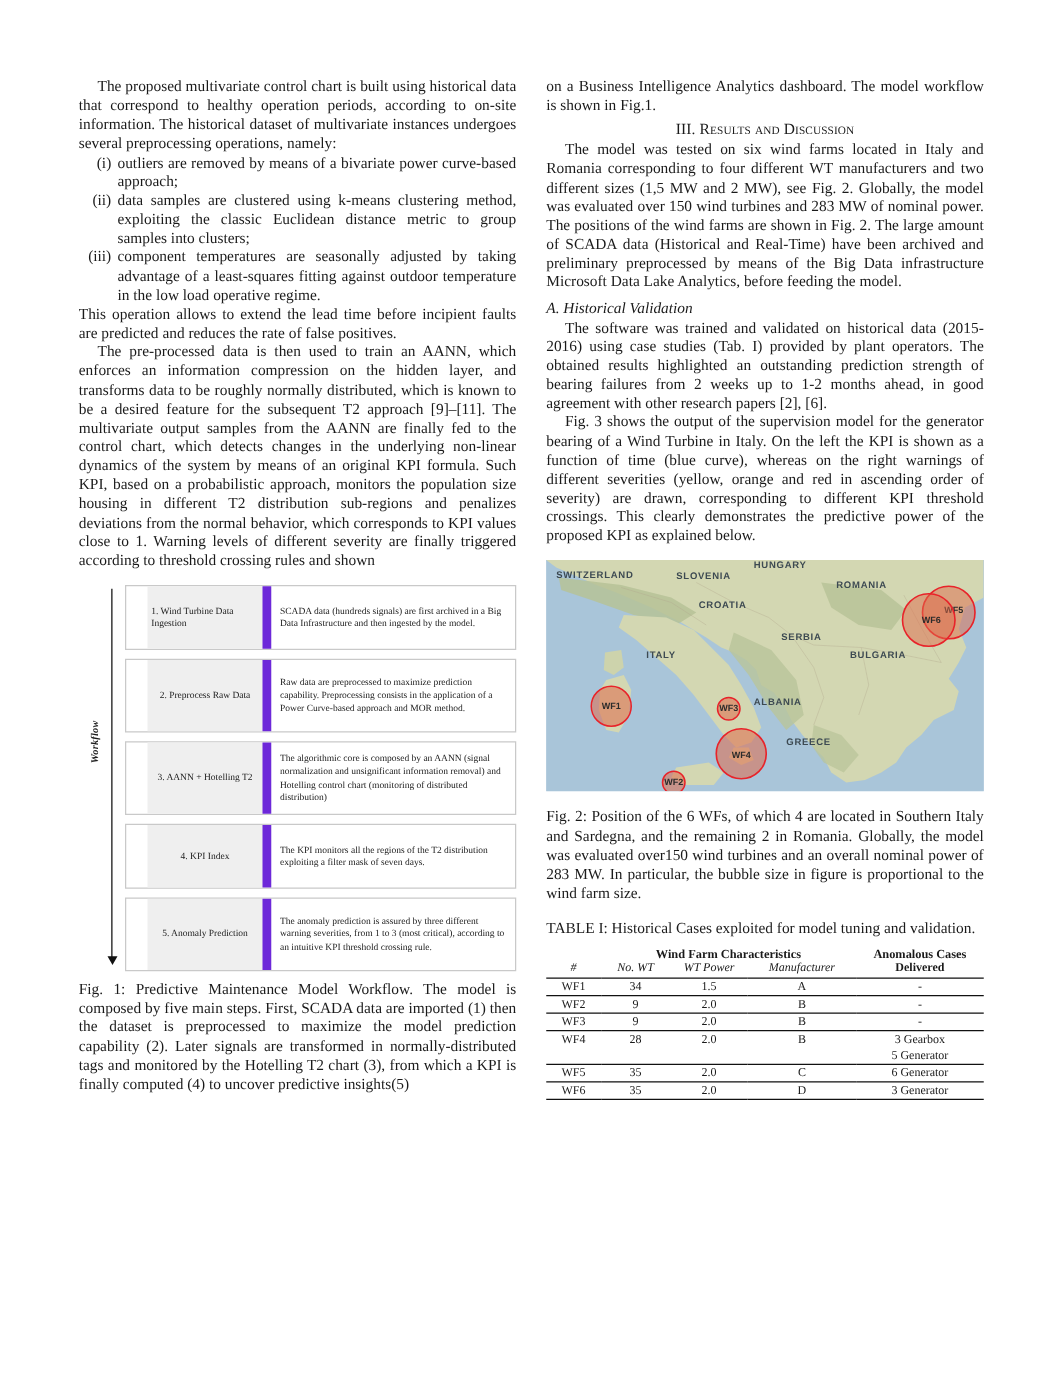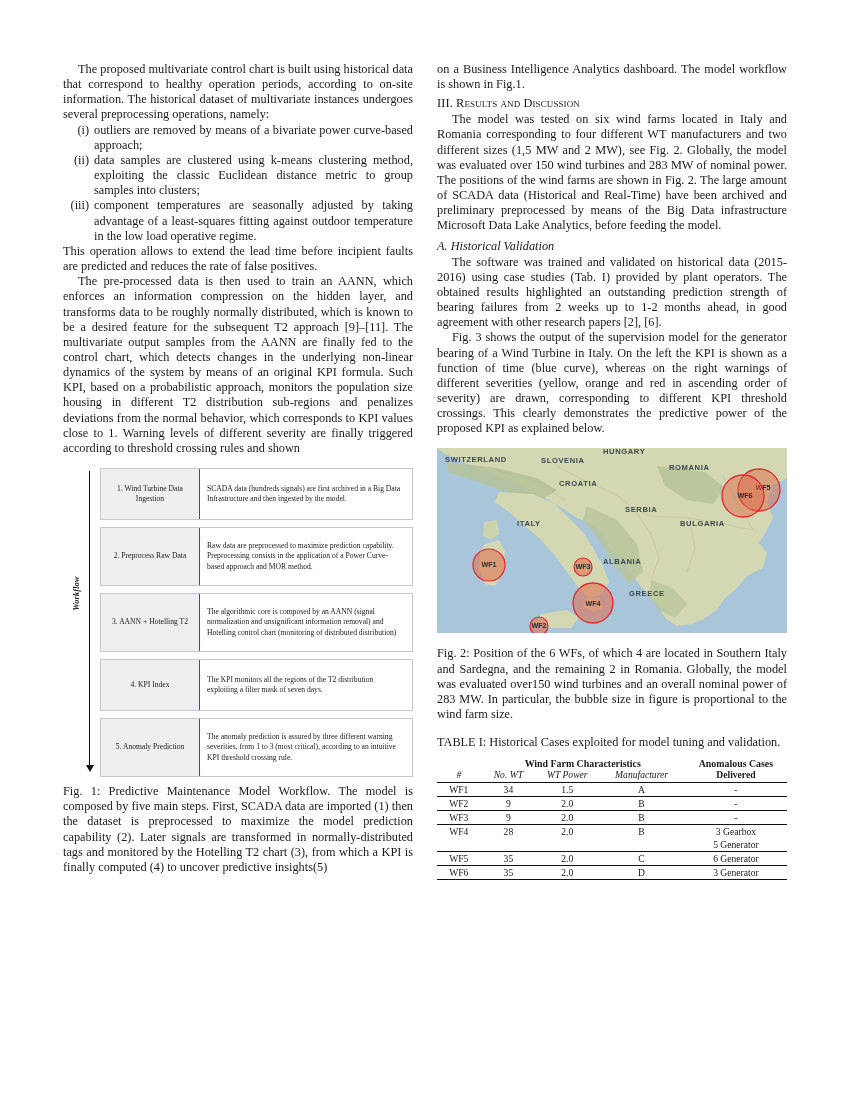--- a/index.html
+++ b/index.html
@@ -50,21 +50,21 @@
   }
   ol.romanlist li .rn{
     position:absolute;
     left:0;
     width:26px;
     text-align:right;
   }
 
   h2.section{
     font-size:12.4px;
-    text-align:left;
+    text-align:center;
     font-weight:normal;
     margin:4px 0 1px 0;
     letter-spacing:0.1px;
   }
   h2.section .sc{font-variant:small-caps;}
   h3.subsection{
     font-size:12.3px;
     font-style:italic;
     font-weight:normal;
     margin:5px 0 1px 0;
@@ -116,29 +116,29 @@
   .wf-row{
     display:flex;
     border:1px solid #c9c9c9;
     margin-bottom:7px;
     background:#fff;
   }
   .wf-row .c1{
     width:99px;
     flex:0 0 99px;
     background:#efefef;
-    border-right:1px solid #6d28d9;
+    border-right:7px solid #6d28d9;
     font-size:7.6px;
     line-height:10.4px;
-    text-align:center;
     display:flex;
     align-items:center;
     justify-content:center;
     padding:4px 3px;
     box-sizing:border-box;
+    margin-left:17px;
   }
   .wf-row .c2{
     flex:1 1 auto;
     font-size:7.6px;
     line-height:10.4px;
     text-align:left;
     display:flex;
     align-items:center;
     justify-content:center;
     padding:5px 7px;

